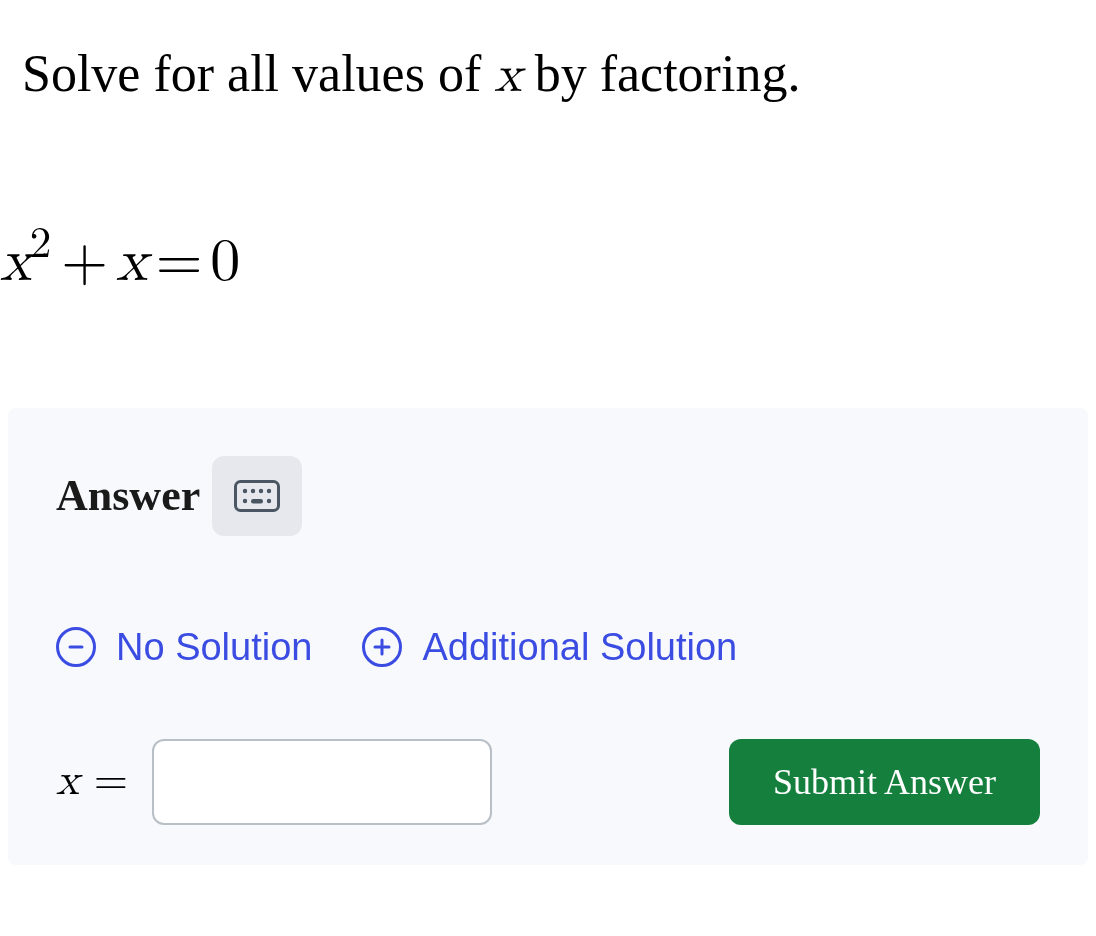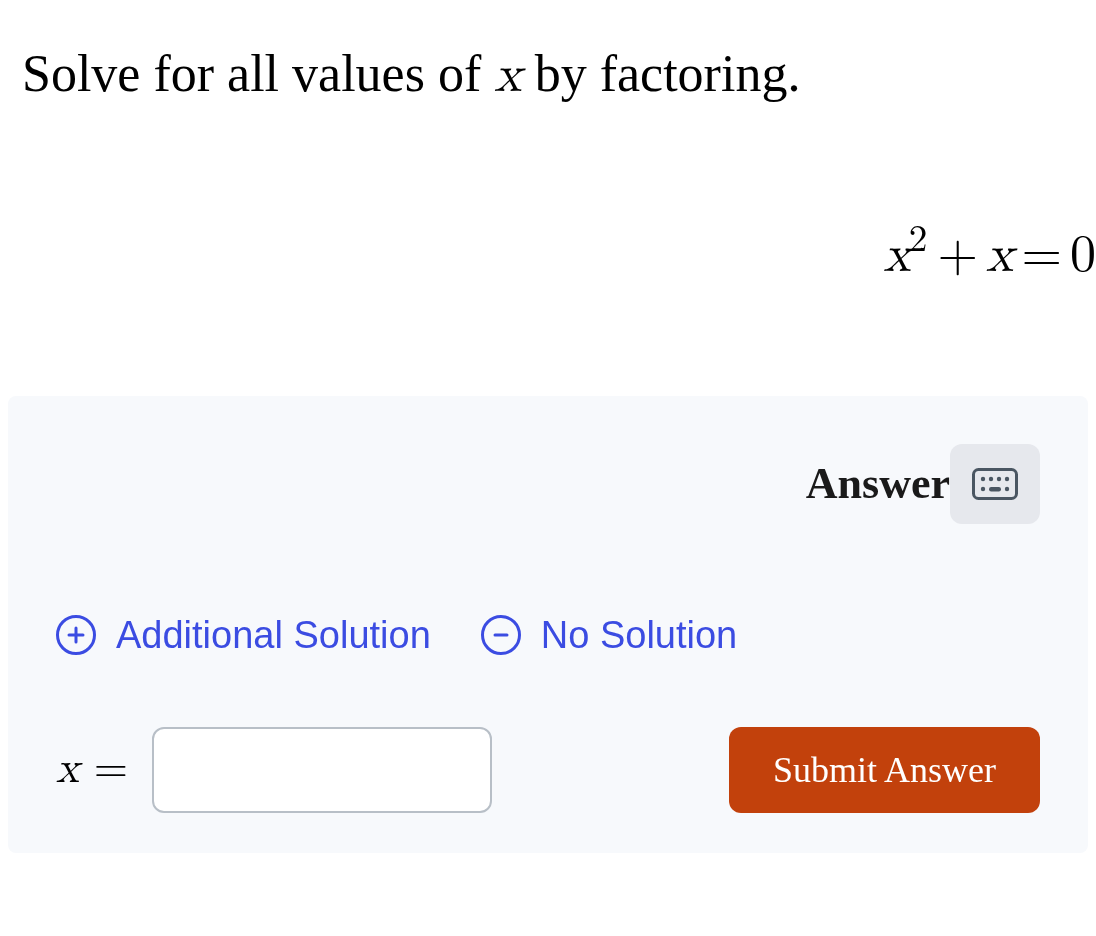--- a/index.html
+++ b/index.html
@@ -19,22 +19,22 @@
       color: #000;
       padding: 20px 28px 0 22px;
       font-weight: 400;
       line-height: 1.3;
     }
     .question-text .math-var {
       font-style: italic;
       font-family: 'Latin Modern Math', Georgia, serif;
     }
     .equation {
-      text-align: right;
-      font-size: 52px;
+      text-align: left;
+      font-size: 60px;
       color: #000;
       margin-top: 110px;
       margin-bottom: 110px;
       font-family: 'Latin Modern Math', Georgia, serif;
     }
     .equation .var {
       font-style: italic;
     }
     .equation sup {
       font-size: 0.72em;
@@ -48,23 +48,24 @@
     }
     .answer-panel {
       background: #f7f9fc;
       border-radius: 8px;
       margin: 0 8px;
       padding: 48px 48px 40px 48px;
       position: relative;
     }
     .answer-header {
       display: flex;
-      justify-content: flex-end;
+      justify-content: flex-start;
       align-items: center;
       margin-bottom: 90px;
+      gap: 12px;
     }
     .answer-title {
       font-family: Georgia, 'Times New Roman', serif;
       font-size: 44px;
       font-weight: bold;
       color: #1a1a1a;
     }
     .keyboard-button {
       width: 90px;
       height: 80px;
@@ -134,21 +135,21 @@
       width: 340px;
       height: 86px;
       border: 2px solid #b8bfc7;
       border-radius: 12px;
       background: #fff;
       font-size: 32px;
       padding: 0 16px;
       font-family: Georgia, serif;
     }
     .submit-button {
-      background: #c2410c;
+      background: #15803d;
       color: #fff;
       border: none;
       border-radius: 12px;
       height: 86px;
       padding: 0 44px;
       font-size: 36px;
       font-family: Georgia, 'Times New Roman', serif;
       cursor: pointer;
     }
   </style>
@@ -177,33 +178,33 @@
         <rect x="17" y="19" width="12" height="4.4" rx="2.2" fill="#4a5662"></rect>
         <circle cx="35" cy="21" r="2.2" fill="#4a5662"></circle>
       </svg>
     </button>
   </div>
 
   <div class="solution-options">
     <button class="option-button">
       <span class="circle-icon">
         <svg viewBox="0 0 20 20">
+          <line x1="4" y1="10" x2="16" y2="10" stroke="#3b4ce2" stroke-width="3" stroke-linecap="round"></line>
+        </svg>
+      </span>
+      <span>No Solution</span>
+    </button>
+    <button class="option-button">
+      <span class="circle-icon">
+        <svg viewBox="0 0 20 20">
           <line x1="10" y1="3" x2="10" y2="17" stroke="#3b4ce2" stroke-width="3" stroke-linecap="round"></line>
           <line x1="3" y1="10" x2="17" y2="10" stroke="#3b4ce2" stroke-width="3" stroke-linecap="round"></line>
         </svg>
       </span>
       <span>Additional Solution</span>
-    </button>
-    <button class="option-button">
-      <span class="circle-icon">
-        <svg viewBox="0 0 20 20">
-          <line x1="4" y1="10" x2="16" y2="10" stroke="#3b4ce2" stroke-width="3" stroke-linecap="round"></line>
-        </svg>
-      </span>
-      <span>No Solution</span>
     </button>
   </div>
 
   <div class="input-row">
     <div class="input-group">
       <span class="x-equals"><span class="var">x</span>&nbsp;=</span>
       <input type="text" class="answer-input" value="" style="">
     </div>
     <button class="submit-button">Submit Answer</button>
   </div>

